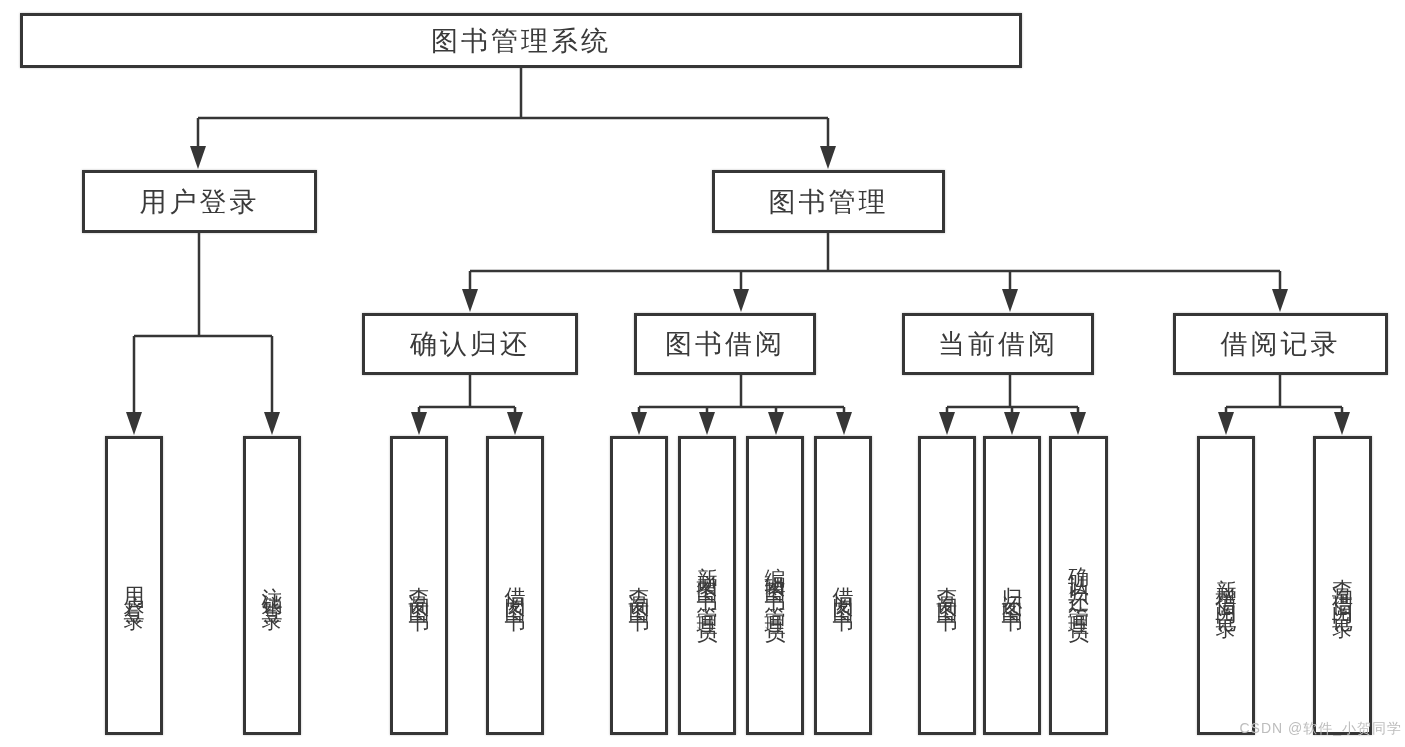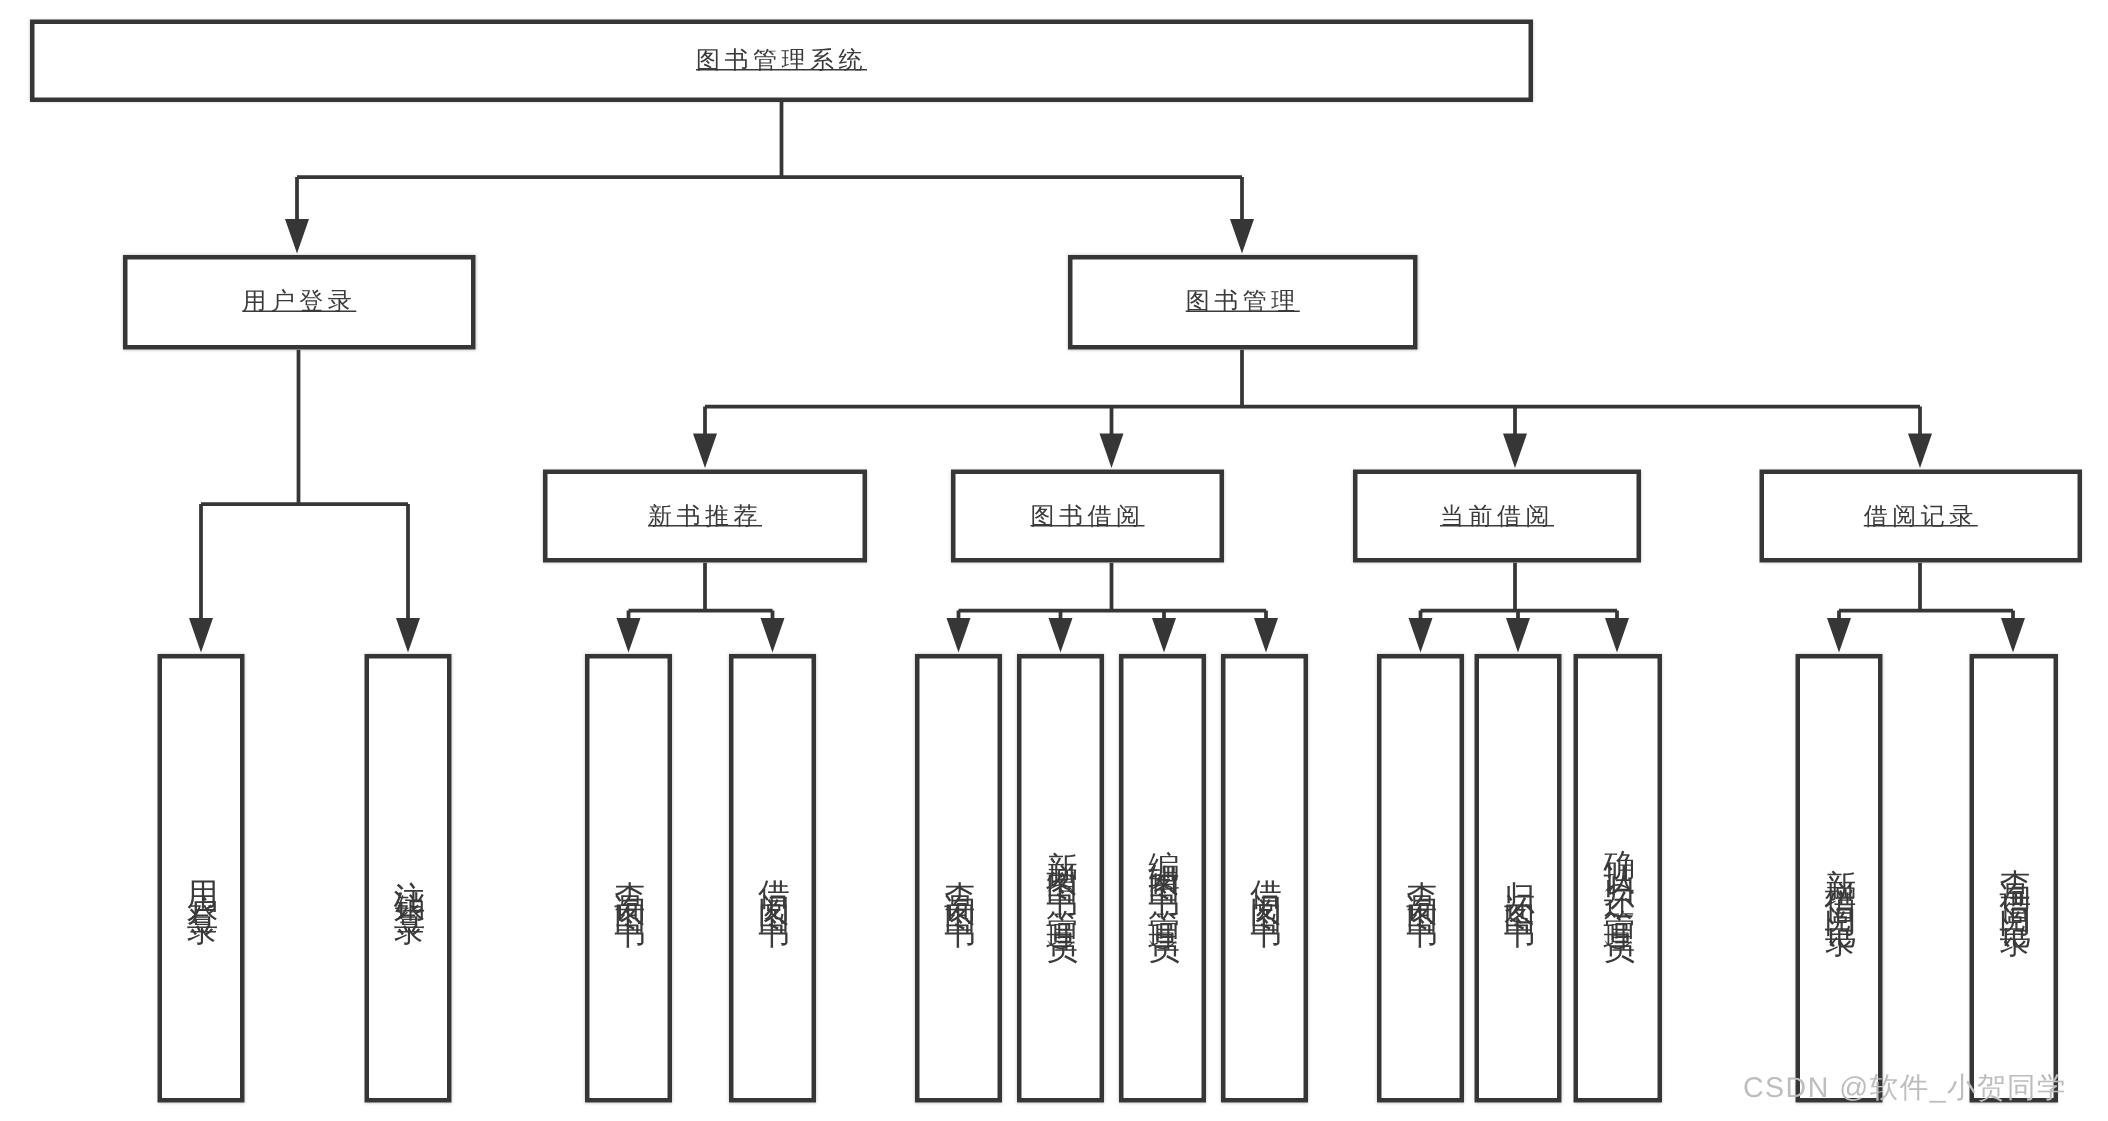--- a/index.html
+++ b/index.html
@@ -11,28 +11,28 @@
   }
   .connectors { position:absolute; left:0; top:0; }
   .node {
     position:absolute; background:#ffffff;
     border:3px solid var(--line,#363636);
     color:var(--text,#3a3a3a);
     display:flex; align-items:center; justify-content:center;
     box-shadow:0 0 2px rgba(70,70,70,.35);
     white-space:nowrap;
   }
-  .node.h { font-size:16px; letter-spacing:3px;text-decoration:underline; }
+  .node.h { font-size:27px; letter-spacing:3px; }
   .node.v {
     writing-mode:vertical-rl; text-orientation:mixed;
     font-size:21px; letter-spacing:8px; white-space:normal;
   }
   .watermark {
-    position:absolute; right:27px; bottom:9px;
-    color:var(--wm,#bdbdbd); font-size:19px; letter-spacing:1px;
+    position:absolute; right:3px; bottom:9px;
+    color:var(--wm,#bdbdbd); font-size:14px; letter-spacing:1px;
   }
 </style>
 </head>
 <body>
 
 <div class="stage">
 
   <svg class="connectors" id="connector-svg" width="1405" height="747">
       <path d="M521,68 L521,118 M198,118 L828,118 M198,118 L198,154 M828,118 L828,154" stroke="#363636" stroke-width="2.5" fill="none"></path>
       <polygon points="190,146 206,146 198,169" fill="#363636"></polygon>
@@ -60,21 +60,21 @@
       <path d="M1280,375 L1280,407 M1226,407 L1342,407 M1226,407 L1226,420 M1342,407 L1342,420" stroke="#363636" stroke-width="2.5" fill="none"></path>
       <polygon points="1218,412 1234,412 1226,435" fill="#363636"></polygon>
       <polygon points="1334,412 1350,412 1342,435" fill="#363636"></polygon>
     </svg>
 
   <div class="node h" style="left:20px;top:13px;width:1002px;height:55px">图书管理系统</div>
 
   <div class="node h" style="left:82px;top:170px;width:235px;height:63px">用户登录</div>
   <div class="node h" style="left:712px;top:170px;width:233px;height:63px">图书管理</div>
 
-  <div class="node h" style="left:362px;top:313px;width:216px;height:62px">新书推荐</div>
+  <div class="node h" style="left:362px;top:313px;width:216px;height:62px">确认归还</div>
   <div class="node h" style="left:634px;top:313px;width:182px;height:62px">图书借阅</div>
   <div class="node h" style="left:902px;top:313px;width:192px;height:62px">当前借阅</div>
   <div class="node h" style="left:1173px;top:313px;width:215px;height:62px">借阅记录</div>
 
   <div class="node v" style="left:105px;top:436px;width:58px;height:299px">用户登录</div>
   <div class="node v" style="left:243px;top:436px;width:58px;height:299px">注销登录</div>
 
   <div class="node v" style="left:390px;top:436px;width:58px;height:299px">查询图书</div>
   <div class="node v" style="left:486px;top:436px;width:58px;height:299px">借阅图书</div>
 

